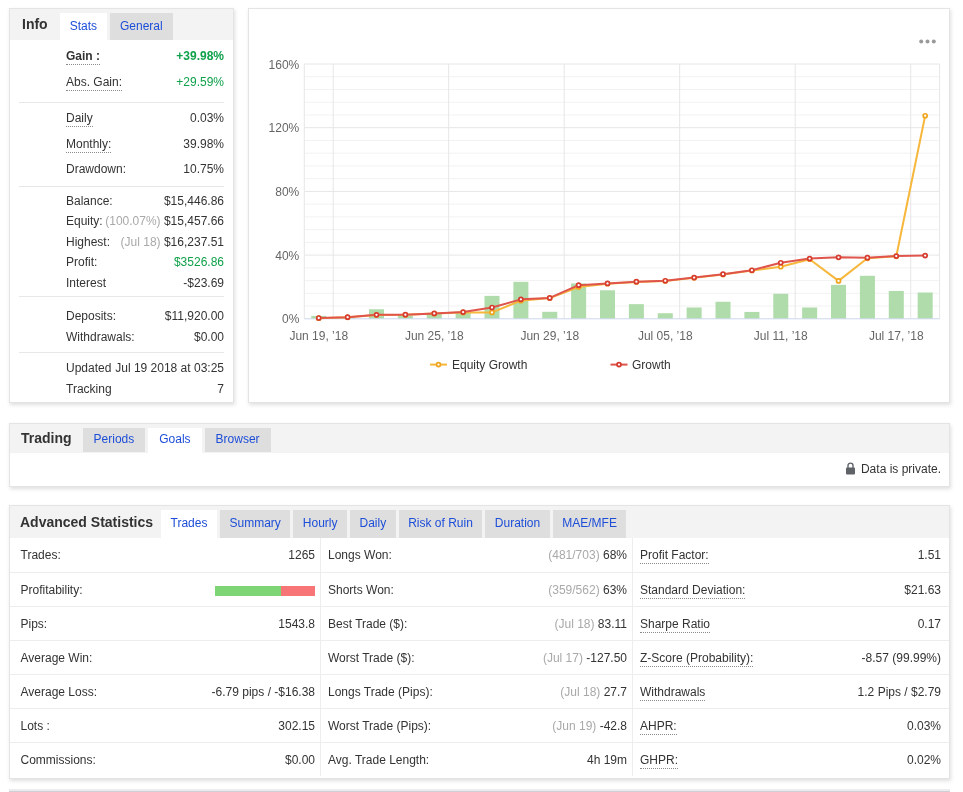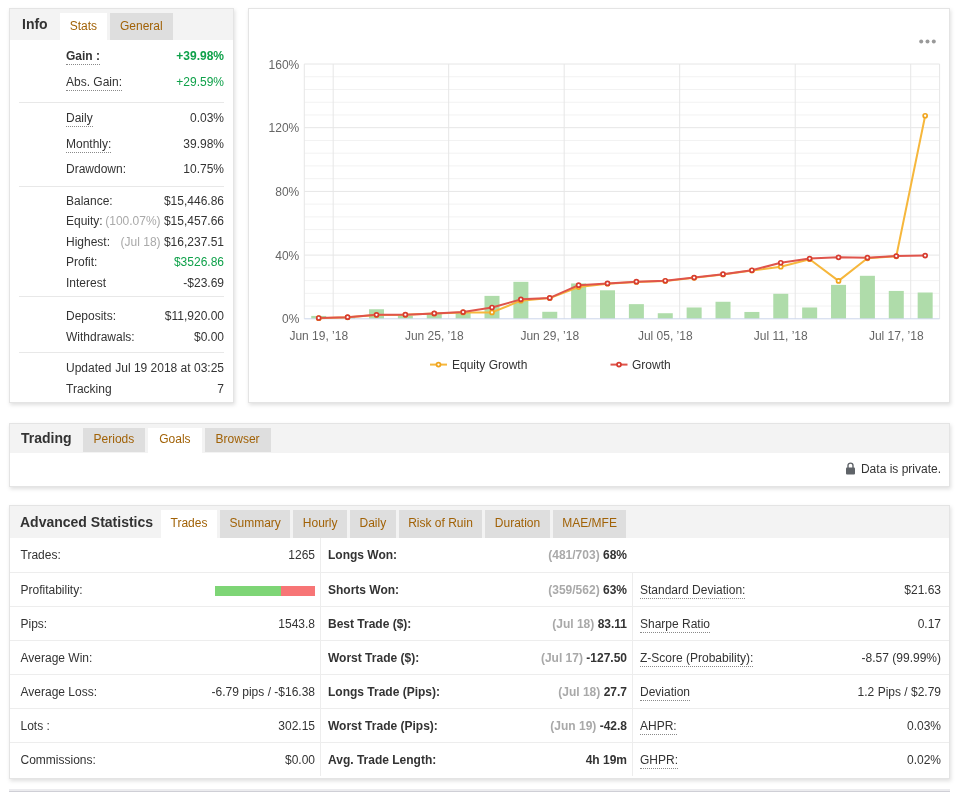--- a/index.html
+++ b/index.html
@@ -1,19 +1,19 @@
 <!DOCTYPE html>
 <html><head><meta charset="utf-8">
 <style>
 * { margin:0; padding:0; box-sizing:border-box; }
 html,body { width:963px; height:792px; background:#fff; font-family:"Liberation Sans",sans-serif; position:relative; overflow:hidden; }
 .panel { position:absolute; background:#fff; border:1px solid #e4e4e4; box-shadow:1px 2px 4px rgba(0,0,0,.13); }
 .tbar { position:absolute; left:0; top:0; right:0; height:31px; background:#f3f3f3; white-space:nowrap; }
 .tbtitle { display:inline-block; font-weight:bold; font-size:14px; color:#333; line-height:31px; padding:0 11px; }
-.tab { display:inline-block; vertical-align:top; margin-top:4px; height:27px; line-height:26px; font-size:12px; color:#a16207; background:#dedede; padding:0 10px; margin-right:3px; }
+.tab { display:inline-block; vertical-align:top; margin-top:4px; height:27px; line-height:26px; font-size:12px; color:#1d4ed8; background:#dedede; padding:0 10px; margin-right:3px; }
 .tab.on { background:#fff; height:29px; position:relative; z-index:3; }
 u { text-decoration:none; border-bottom:1px dotted #8a8a8a; padding-bottom:1px; }
 .green { color:#0fa14a; }
 .gy { color:#a9a9a9; }
 .b { font-weight:bold; }
 
 #p1 { left:9px; top:8px; width:225px; height:395px; }
 #p1 .tbtitle { padding:0 12px; }
 #p1 .srow { position:absolute; left:9px; right:9px; height:21px; line-height:21px; font-size:12px; color:#333;margin-left:47px; }
 #p1 .sl { position:absolute; left:0; top:0; }
@@ -36,21 +36,21 @@
 #p4 { left:9px; top:505px; width:941px; height:274px; }
 #p4 .tbar { height:32px; }
 #p4 .tbtitle { line-height:32px; padding:0 8px 0 10px; }
 #p4 .tab { padding:0 9.5px; height:28px; line-height:27px; }
 #p4 .tab.on { height:30px; }
 #tbl { position:absolute; left:0; top:32px; right:0; }
 .trow { display:flex; height:34px; border-top:1px solid #ededed; }
 .trow:first-child { border-top:none; }
 .tc { position:relative; font-size:12px; color:#333; }
 .tc1 { width:310px; }
-.tc2 { width:312px; border-left:1px solid #ededed;font-weight:bold; }
+.tc2 { width:312px; border-left:1px solid #ededed; }
 .tc3 { flex:1; border-left:1px solid #ededed; }
 .cl { position:absolute; left:10.5px; top:0; height:34px; line-height:34px; }
 .tc2 .cl, .tc3 .cl { left:7px; }
 .cv { position:absolute; right:5px; top:0; height:34px; line-height:34px; }
 .tc3 .cv { right:8px; }
 .cl u, .cv u { line-height:normal; }
 .pbar { position:absolute; right:0; top:13px; width:100px; height:10px; display:block; }
 .pbar .pg { position:absolute; left:0; top:0; width:66px; height:10px; background:#7ed576; }
 .pbar .pr { position:absolute; left:66px; top:0; width:34px; height:10px; background:#f77576; }
 
@@ -255,20 +255,24 @@
   <div id="tbl">
       <div class="trow">
         <div class="tc tc1">
           <div class="cl">Trades:</div>
           <div class="cv">1265</div>
         </div>
         <div class="tc tc2">
           <div class="cl">Longs Won:</div>
           <div class="cv"><span class="gy">(481/703)</span> 68%</div>
         </div>
+        <div class="tc tc3">
+          <div class="cl"><u>Profit Factor:</u></div>
+          <div class="cv">1.51</div>
+        </div>
       </div>
       <div class="trow">
         <div class="tc tc1">
           <div class="cl">Profitability:</div>
           <div class="cv">
             <span class="pbar">
               <span class="pg"></span>
               <span class="pr"></span>
             </span>
           </div>
@@ -312,21 +316,21 @@
       <div class="trow">
         <div class="tc tc1">
           <div class="cl">Average Loss:</div>
           <div class="cv">-6.79 pips / -$16.38</div>
         </div>
         <div class="tc tc2">
           <div class="cl">Longs Trade (Pips):</div>
           <div class="cv"><span class="gy">(Jul 18)</span> 27.7</div>
         </div>
         <div class="tc tc3">
-          <div class="cl"><u>Deviation</u></div>
+          <div class="cl"><u>Withdrawals</u></div>
           <div class="cv">1.2 Pips / $2.79</div>
         </div>
       </div>
       <div class="trow">
         <div class="tc tc1">
           <div class="cl">Lots :</div>
           <div class="cv">302.15</div>
         </div>
         <div class="tc tc2">
           <div class="cl">Worst Trade (Pips):</div>

